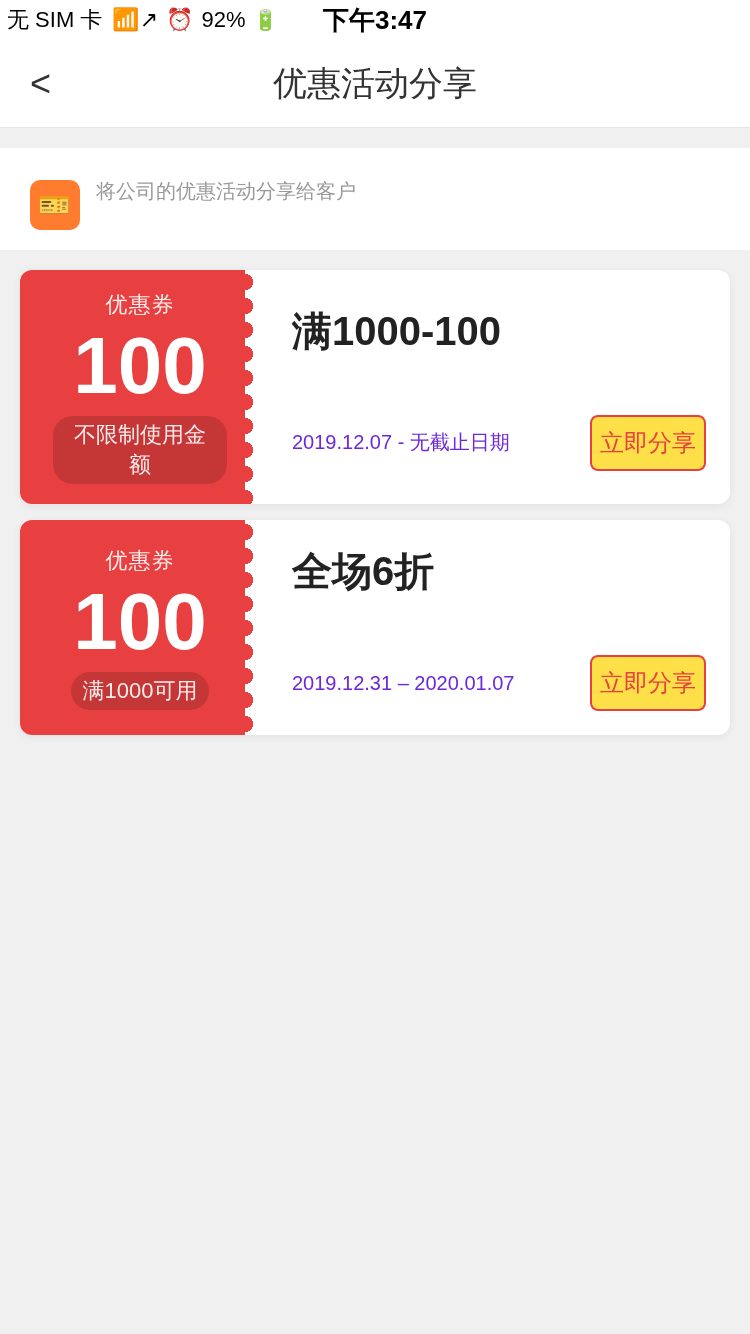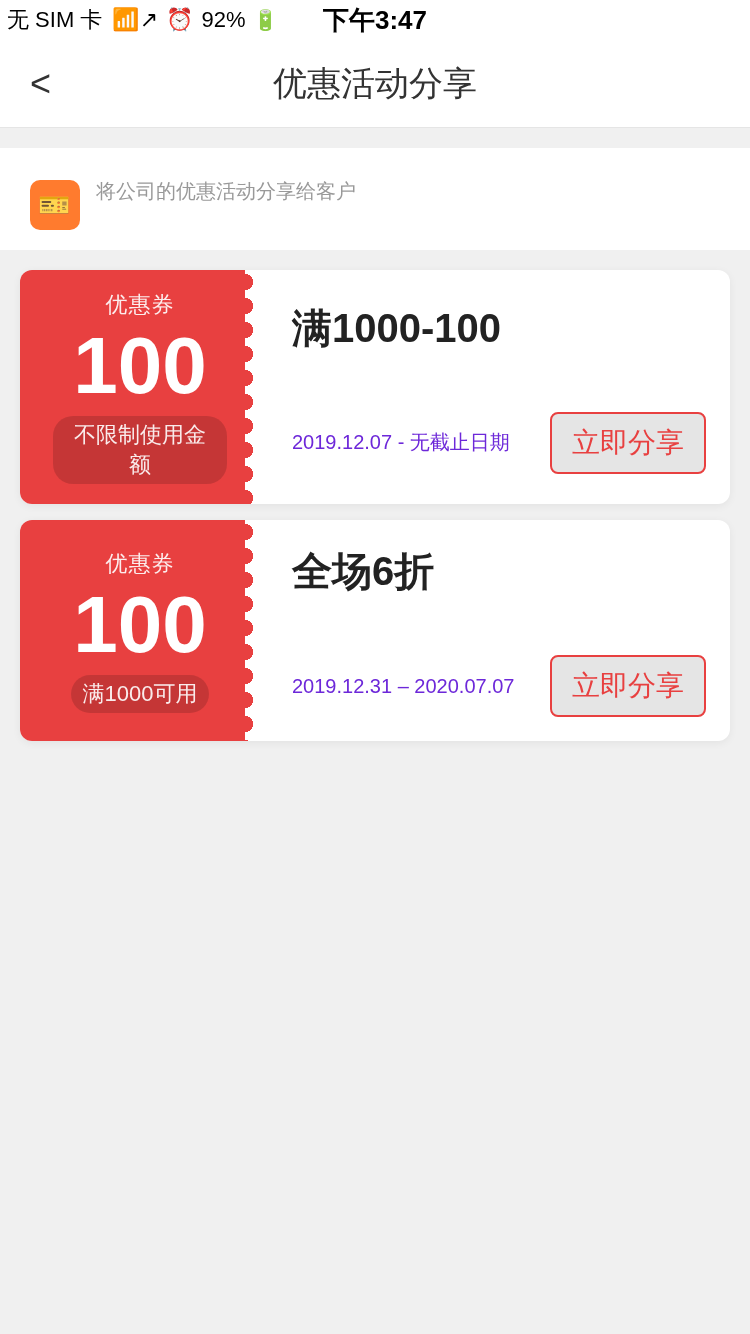--- a/index.html
+++ b/index.html
@@ -190,23 +190,23 @@
     .coupon-date {
       font-size: 20px;
       color: #6d28d9;
       flex: 1;
       min-width: 0;
     }
     .share-btn {
       border: 2px solid #e84040;
       border-radius: 8px;
       color: #e84040;
-      background: #e5e5e5;
-      font-size: 28px;
-      padding: 10px 20px;
+      background: #fde047;
+      font-size: 24px;
+      padding: 10px 8px;
       cursor: pointer;
       white-space: nowrap;
       flex-shrink: 0;
     }
 
     
     .empty-area {
       flex: 1;
       background: #f0f0f0;
       min-height: 500px;
@@ -262,21 +262,21 @@
 
   <div class="coupon-card">
     <div class="coupon-left">
       <span class="coupon-label">优惠券</span>
       <span class="coupon-amount">100</span>
       <span class="coupon-condition">满1000可用</span>
     </div>
     <div class="coupon-right">
       <div class="coupon-title">全场6折</div>
       <div class="coupon-footer">
-        <span class="coupon-date">2019.12.31 – 2020.07.07</span>
+        <span class="coupon-date">2019.12.31 – 2020.01.07</span>
         <button class="share-btn">立即分享</button>
       </div>
     </div>
   </div>
 
 </div>
 
 <div class="empty-area"></div>
 
 </body></html>

